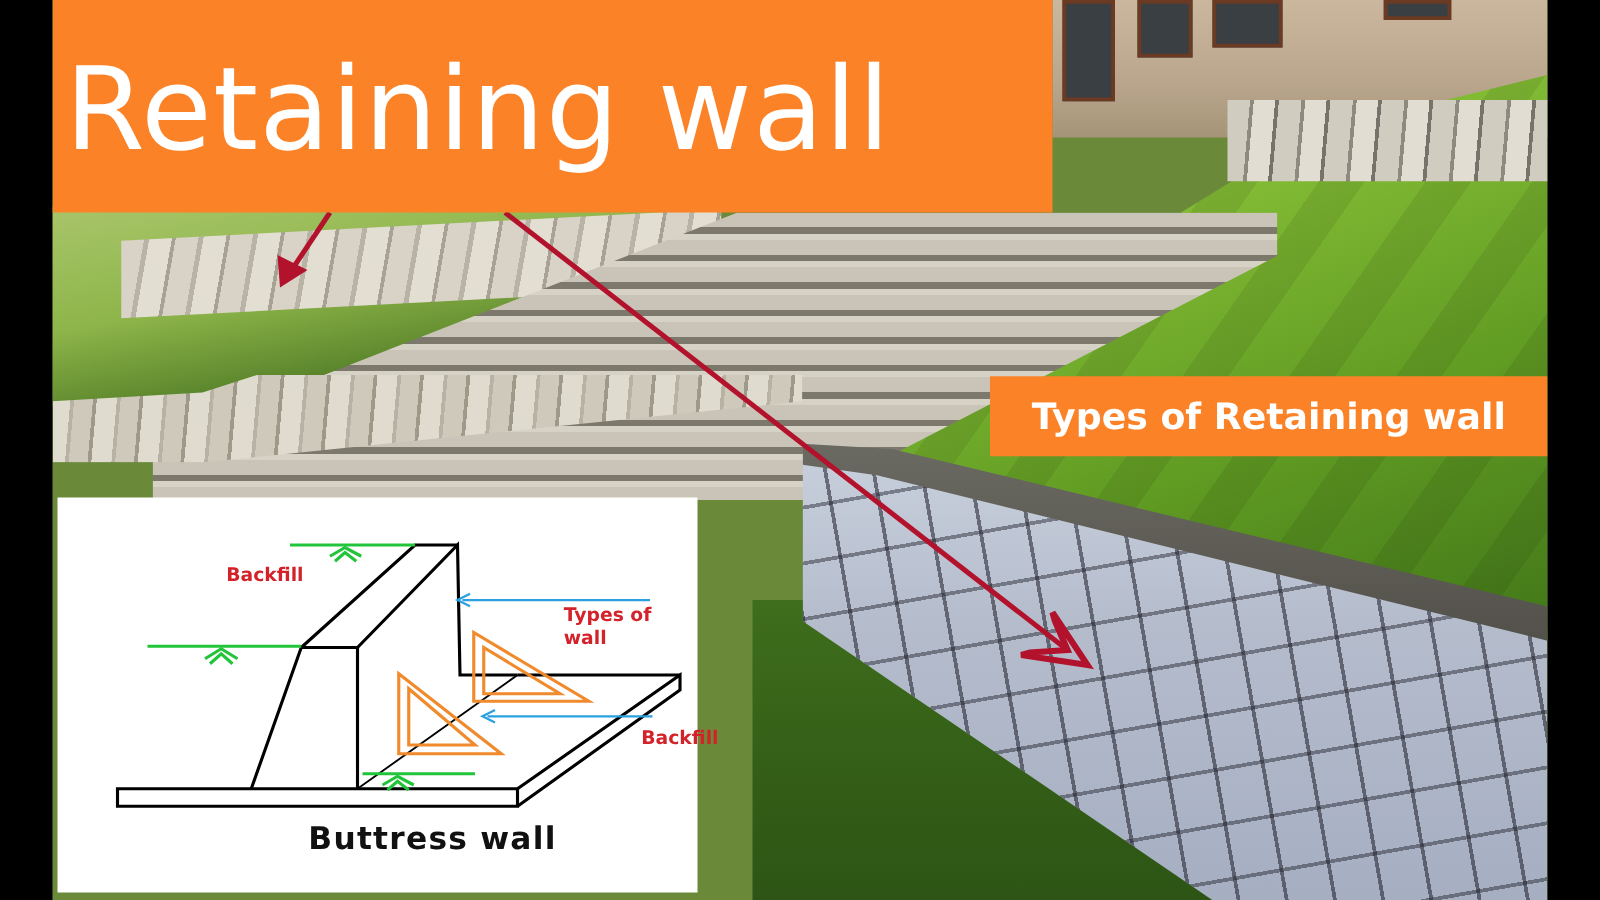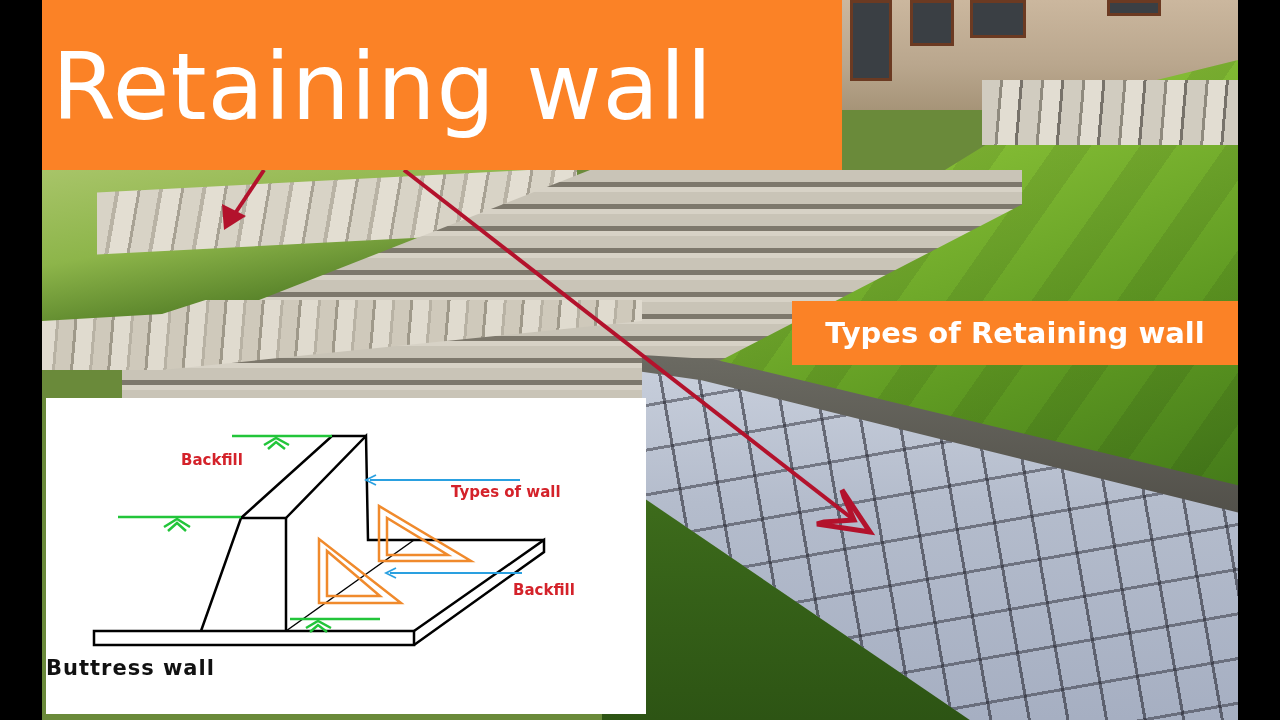--- a/index.html
+++ b/index.html
@@ -42,24 +42,24 @@
 
   
   .title-banner { position: absolute; left: 0; top: 0; width: 800px; height: 170px;
     background: #fb8226; display: flex; align-items: center; }
   .title-text { color: #fff; font-family: "DejaVu Sans", sans-serif; font-weight: normal;
     font-size: 92px; letter-spacing: 1px; padding-left: 10px; line-height: 1; margin-top: 6px; }
   .subtitle-banner { position: absolute; left: 750px; top: 277px; width: 446px; height: 64px;
     background: #fb8226; display: flex; align-items: center; justify-content: center; margin-top: 24px; }
   .subtitle-text { color: #fff; font-family: "DejaVu Sans", sans-serif; font-weight: bold; font-size: 29px; }
 
-  .diagram-panel { position: absolute; left: 4px; top: 398px; width: 600px; height: 316px; background: #fff; }
+  .diagram-panel { position: absolute; left: 4px; top: 398px; width: 512px; height: 316px; background: #fff; }
   .diagram-panel svg { position: absolute; left: 0; top: 0; }
-  .diagram-caption { position: absolute; left: 0; top: 258px; width: 600px; 
-    font-family: "DejaVu Sans", sans-serif; font-weight: bold; font-size: 21px; color: #111; letter-spacing: 1px; }
+  .diagram-caption { position: absolute; left: 0; top: 258px; width: 600px; text-align: center;
+    font-family: "DejaVu Sans", sans-serif; font-weight: bold; font-size: 25px; color: #111; letter-spacing: 1px; }
   .lbl { position: absolute; font-family: "DejaVu Sans", sans-serif; font-weight: bold; color: #d4222a; font-size: 15px; }
 
   .arrows { position: absolute; left: 0; top: 0; }
 </style>
 </head>
 <body>
 
 <div class="frame">
 
   <div class="sky-house">

